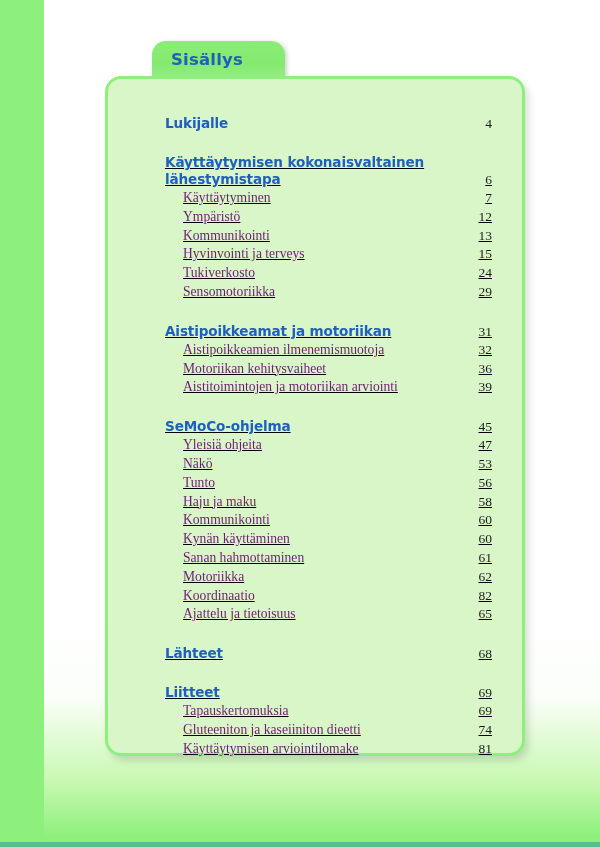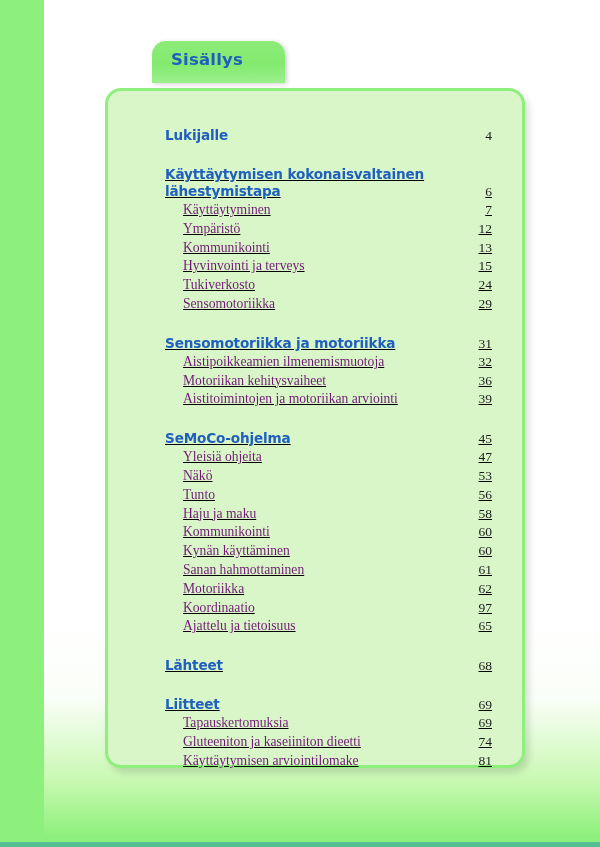--- a/index.html
+++ b/index.html
@@ -81,21 +81,21 @@
     font-size: 16.5px;
     letter-spacing: 0.2px;
     color: #1f5fbe;
     white-space: nowrap;
   }
 
   
   .card {
     position: absolute;
     left: 105px;
-    top: 88px;
+    top: 76px;
     width: 420px;
     height: 680px;
     background: #d9f6c9;
     border: 3px solid #8eef7d;
     border-radius: 16px;
     box-sizing: border-box;
     box-shadow: 4px 5px 7px rgba(0,0,0,0.13);
     z-index: 2;
     padding-left: 44px;
   }
@@ -204,21 +204,21 @@
             <span class="txt">Tukiverkosto</span>
             <span class="pg">24</span>
           </div>
           <div class="row sub">
             <span class="txt">Sensomotoriikka</span>
             <span class="pg">29</span>
           </div>
         </div>
         <div class="group">
           <div class="row h1">
-            <span class="txt">Sensomotoriikka ja motoriikka</span>
+            <span class="txt">Aistipoikkeamat ja motoriikan</span>
             <span class="pg">31</span>
           </div>
           <div class="row sub">
             <span class="txt">Aistipoikkeamien ilmenemismuotoja</span>
             <span class="pg">32</span>
           </div>
           <div class="row sub">
             <span class="txt">Motoriikan kehitysvaiheet</span>
             <span class="pg">36</span>
           </div>
@@ -259,21 +259,21 @@
           <div class="row sub">
             <span class="txt">Sanan hahmottaminen</span>
             <span class="pg">61</span>
           </div>
           <div class="row sub">
             <span class="txt">Motoriikka</span>
             <span class="pg">62</span>
           </div>
           <div class="row sub">
             <span class="txt">Koordinaatio</span>
-            <span class="pg">97</span>
+            <span class="pg">82</span>
           </div>
           <div class="row sub">
             <span class="txt">Ajattelu ja tietoisuus</span>
             <span class="pg">65</span>
           </div>
         </div>
         <div class="group">
           <div class="row h1">
             <span class="txt">Lähteet</span>
             <span class="pg">68</span>

